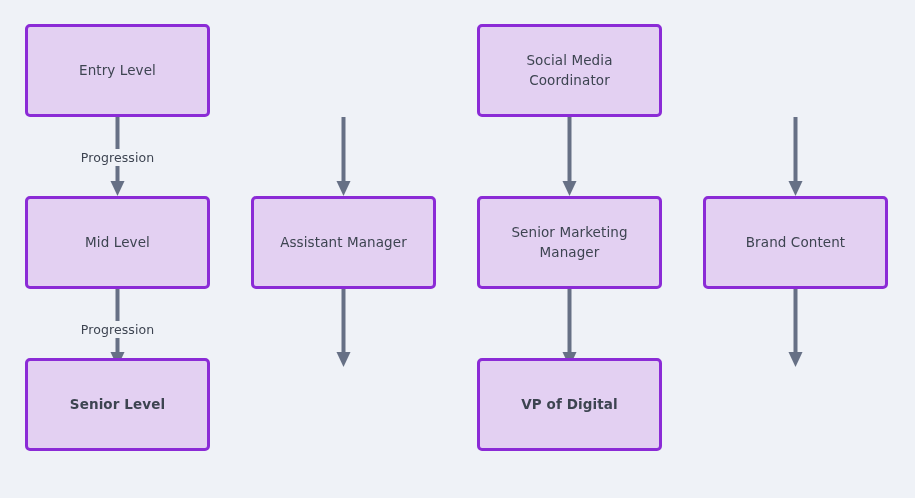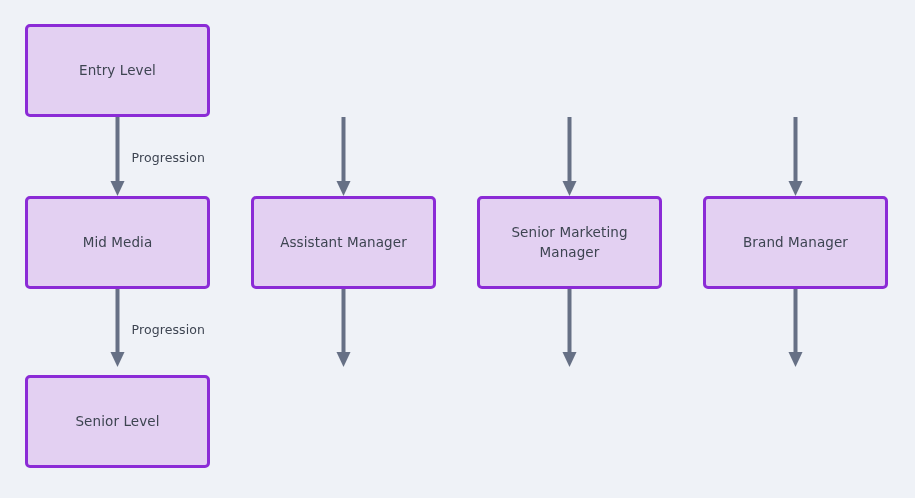--- a/index.html
+++ b/index.html
@@ -42,21 +42,21 @@
     text-align: center;
     color: #3d4451;
     font-size: 13.5px;
     line-height: 1.45;
     letter-spacing: 0.1px;
     padding: 0 10px;
   }
 
   .node-row-1 { top: 24px; }
   .node-row-2 { top: 196px; }
-  .node-row-3 { top: 375px; }
+  .node-row-3 { top: 358px; font-weight: bold; }
 
   .node-label {
     display: block;
     max-width: 160px;
     white-space: pre-line;
   }
 
   
   .arrow {
     position: absolute;
@@ -70,21 +70,21 @@
   .arrow svg {
     display: block;
     width: 185px;
     height: 100%;
   }
 
   .edge-label {
     position: absolute;
     left: 0;
     width: 185px;
-    text-align: right;
+    text-align: center;
     font-size: 12.5px;
     color: #3d4451;
     letter-spacing: 0.1px;
   }
   .edge-label span {
     background: #eff2f7;
     padding: 1px 5px;
   }
   .edge-label-1 { top: 150px; }
   .edge-label-2 { top: 322px; }
@@ -101,21 +101,21 @@
     <div class="arrow arrow-1">
       <svg viewBox="0 0 185 79" xmlns="http://www.w3.org/2000/svg" aria-hidden="true">
         <line x1="92.5" y1="0" x2="92.5" y2="67" stroke="#667085" stroke-width="4"></line>
         <polygon points="92.5,79 85.5,64 99.5,64" fill="#667085"></polygon>
       </svg>
     </div>
     <div class="edge-label edge-label-1">
       <span>Progression</span>
     </div>
     <div class="node node-row-2">
-      <span class="node-label">Mid Media</span>
+      <span class="node-label">Mid Level</span>
     </div>
     <div class="arrow arrow-2">
       <svg viewBox="0 0 185 78" xmlns="http://www.w3.org/2000/svg" aria-hidden="true">
         <line x1="92.5" y1="0" x2="92.5" y2="66" stroke="#667085" stroke-width="4"></line>
         <polygon points="92.5,78 85.5,63 99.5,63" fill="#667085"></polygon>
       </svg>
     </div>
     <div class="edge-label edge-label-2">
       <span>Progression</span>
     </div>
@@ -136,47 +136,54 @@
     </div>
     <div class="arrow arrow-2">
       <svg viewBox="0 0 185 78" xmlns="http://www.w3.org/2000/svg" aria-hidden="true">
         <line x1="92.5" y1="0" x2="92.5" y2="66" stroke="#667085" stroke-width="4"></line>
         <polygon points="92.5,78 85.5,63 99.5,63" fill="#667085"></polygon>
       </svg>
     </div>
   </div>
 
   <div class="column" style="left:477px;">
+    <div class="node node-row-1">
+      <span class="node-label">Social Media
+Coordinator</span>
+    </div>
     <div class="arrow arrow-1">
       <svg viewBox="0 0 185 79" xmlns="http://www.w3.org/2000/svg" aria-hidden="true">
         <line x1="92.5" y1="0" x2="92.5" y2="67" stroke="#667085" stroke-width="4"></line>
         <polygon points="92.5,79 85.5,64 99.5,64" fill="#667085"></polygon>
       </svg>
     </div>
     <div class="node node-row-2">
       <span class="node-label">Senior Marketing
 Manager</span>
     </div>
     <div class="arrow arrow-2">
       <svg viewBox="0 0 185 78" xmlns="http://www.w3.org/2000/svg" aria-hidden="true">
         <line x1="92.5" y1="0" x2="92.5" y2="66" stroke="#667085" stroke-width="4"></line>
         <polygon points="92.5,78 85.5,63 99.5,63" fill="#667085"></polygon>
       </svg>
     </div>
+    <div class="node node-row-3">
+      <span class="node-label">VP of Digital</span>
+    </div>
   </div>
 
   <div class="column" style="left:703px;">
     <div class="arrow arrow-1">
       <svg viewBox="0 0 185 79" xmlns="http://www.w3.org/2000/svg" aria-hidden="true">
         <line x1="92.5" y1="0" x2="92.5" y2="67" stroke="#667085" stroke-width="4"></line>
         <polygon points="92.5,79 85.5,64 99.5,64" fill="#667085"></polygon>
       </svg>
     </div>
     <div class="node node-row-2">
-      <span class="node-label">Brand Manager</span>
+      <span class="node-label">Brand Content</span>
     </div>
     <div class="arrow arrow-2">
       <svg viewBox="0 0 185 78" xmlns="http://www.w3.org/2000/svg" aria-hidden="true">
         <line x1="92.5" y1="0" x2="92.5" y2="66" stroke="#667085" stroke-width="4"></line>
         <polygon points="92.5,78 85.5,63 99.5,63" fill="#667085"></polygon>
       </svg>
     </div>
   </div>
 
 </div>

